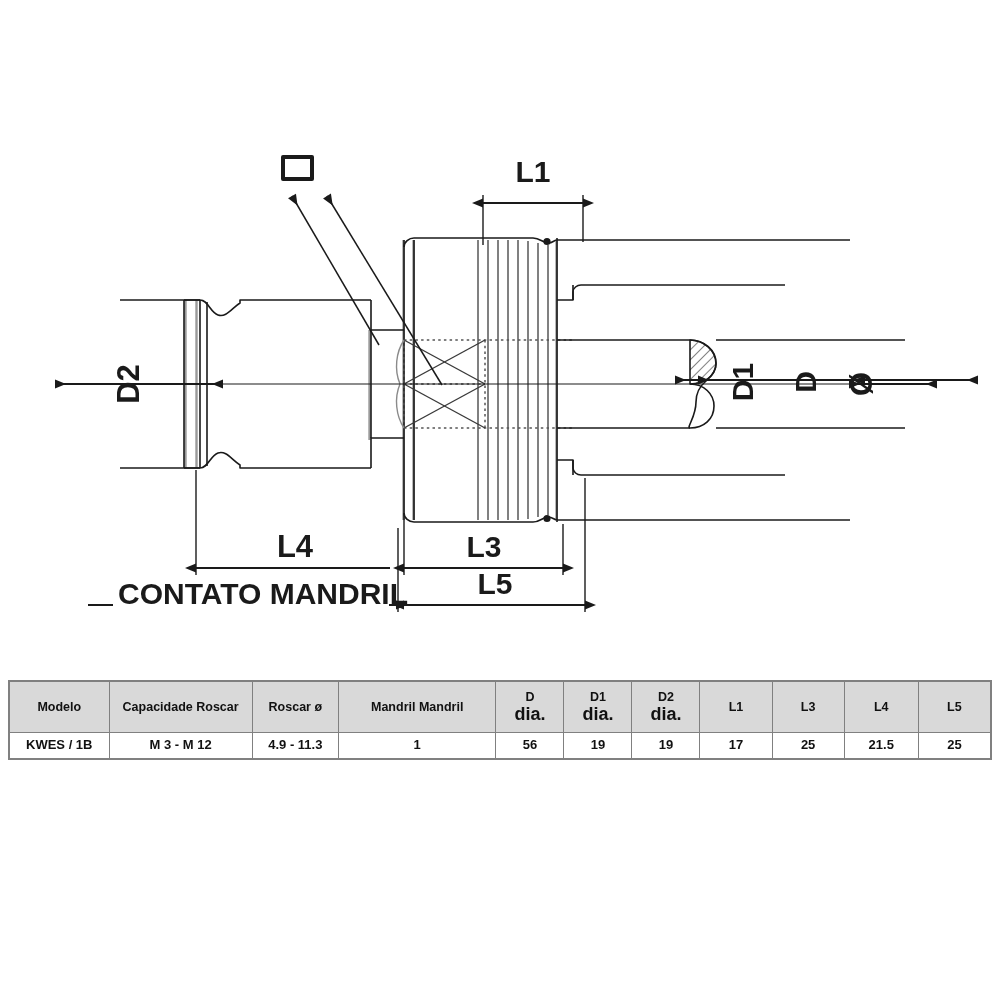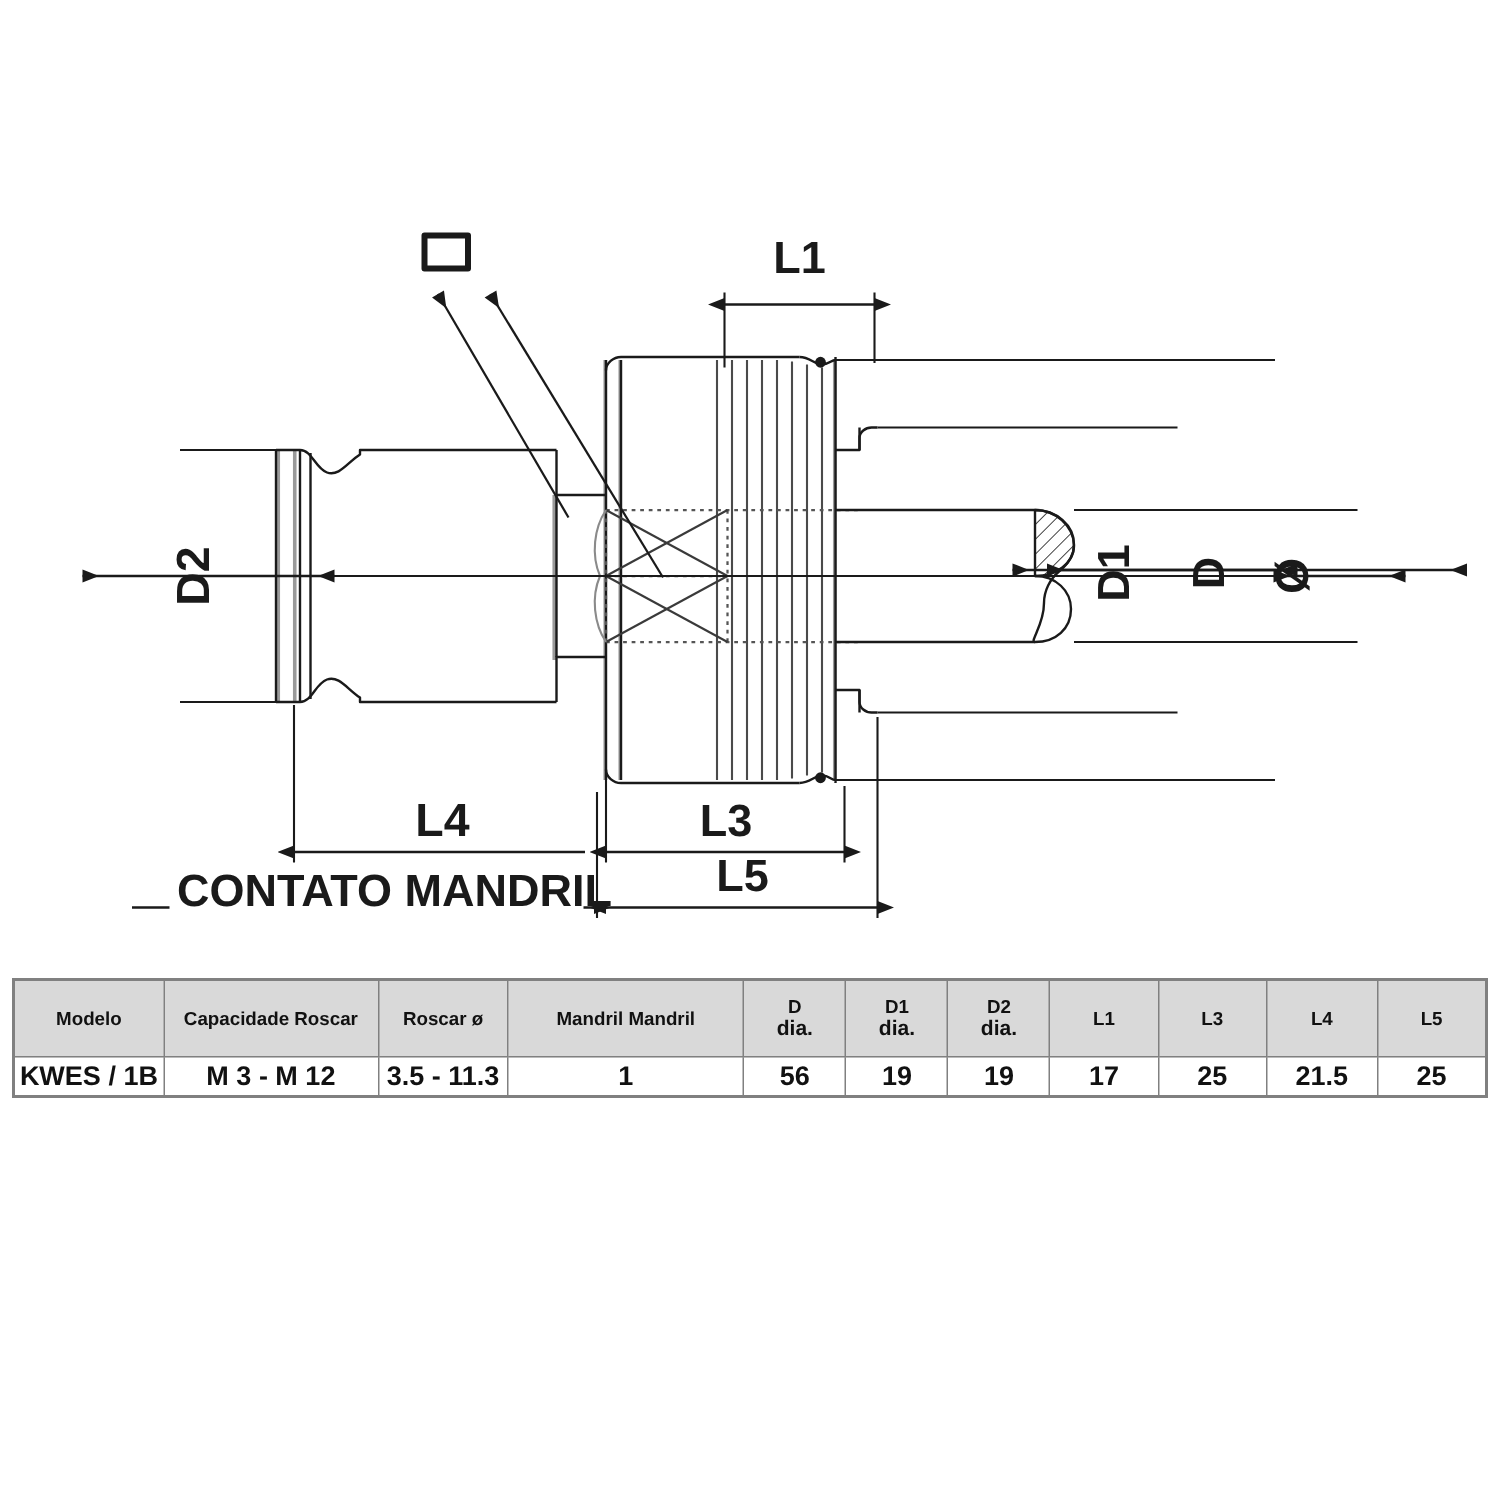--- a/index.html
+++ b/index.html
@@ -10,45 +10,45 @@
     color:#000;
     overflow:hidden;
   }
   #root{position:relative;width:1000px;height:1000px;}
 
   
   #drawing{position:absolute;left:0;top:0;width:1000px;height:660px;}
   #drawing svg{display:block;}
 
   
-  #spec-table-wrap{position:absolute;left:8px;top:652px;width:984px;}
+  #spec-table-wrap{position:absolute;left:8px;top:680px;width:984px;}
   table.spec{
     border-collapse:collapse;
     width:984px;
     table-layout:fixed;
     border:2px solid #808080;
   }
   table.spec th, table.spec td{
     border:1px solid #808080;
     text-align:center;
     vertical-align:middle;
-    font-size:18px;
+    font-size:13px;
     font-weight:bold;
     color:#111;
     padding:0;
     height:26px;
     line-height:1.12;
     background:#fff;
   }
   table.spec thead th{
     background:#d9d9d9;
     height:50px;
     font-size:12.5px;
   }
-  table.spec thead th .sub{display:block;font-size:14px;font-weight:bold;}
+  table.spec thead th .sub{display:block;font-size:18px;font-weight:bold;}
   table.spec tbody td{height:25px;}
 </style>
 </head>
 <body>
 
 <div id="root">
 
   <div id="drawing">
     <svg width="1000" height="660" viewBox="0 0 1000 660" xmlns="http://www.w3.org/2000/svg">
       <defs>
@@ -278,21 +278,21 @@
           </th>
           <th style="width:70px">
             <span>L5</span>
           </th>
         </tr>
       </thead>
       <tbody>
         <tr>
           <td>KWES / 1B</td>
           <td>M 3 - M 12</td>
-          <td>3.5 - 11.3</td>
+          <td>4.9 - 11.3</td>
           <td>1</td>
           <td>56</td>
           <td>19</td>
           <td>19</td>
           <td>17</td>
           <td>25</td>
           <td>21.5</td>
           <td>25</td>
         </tr>
       </tbody>

